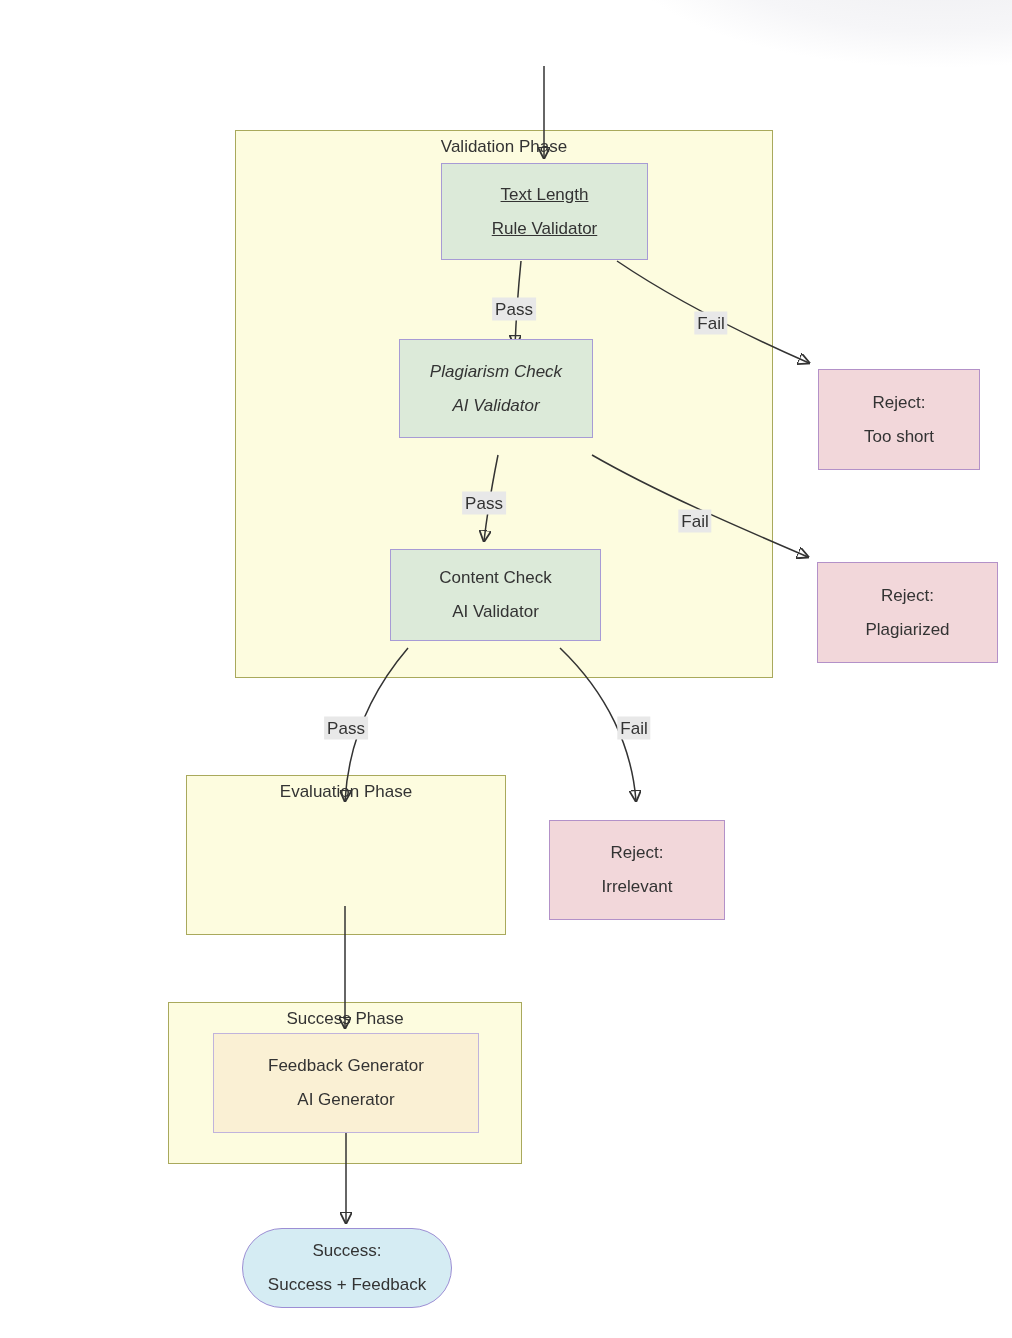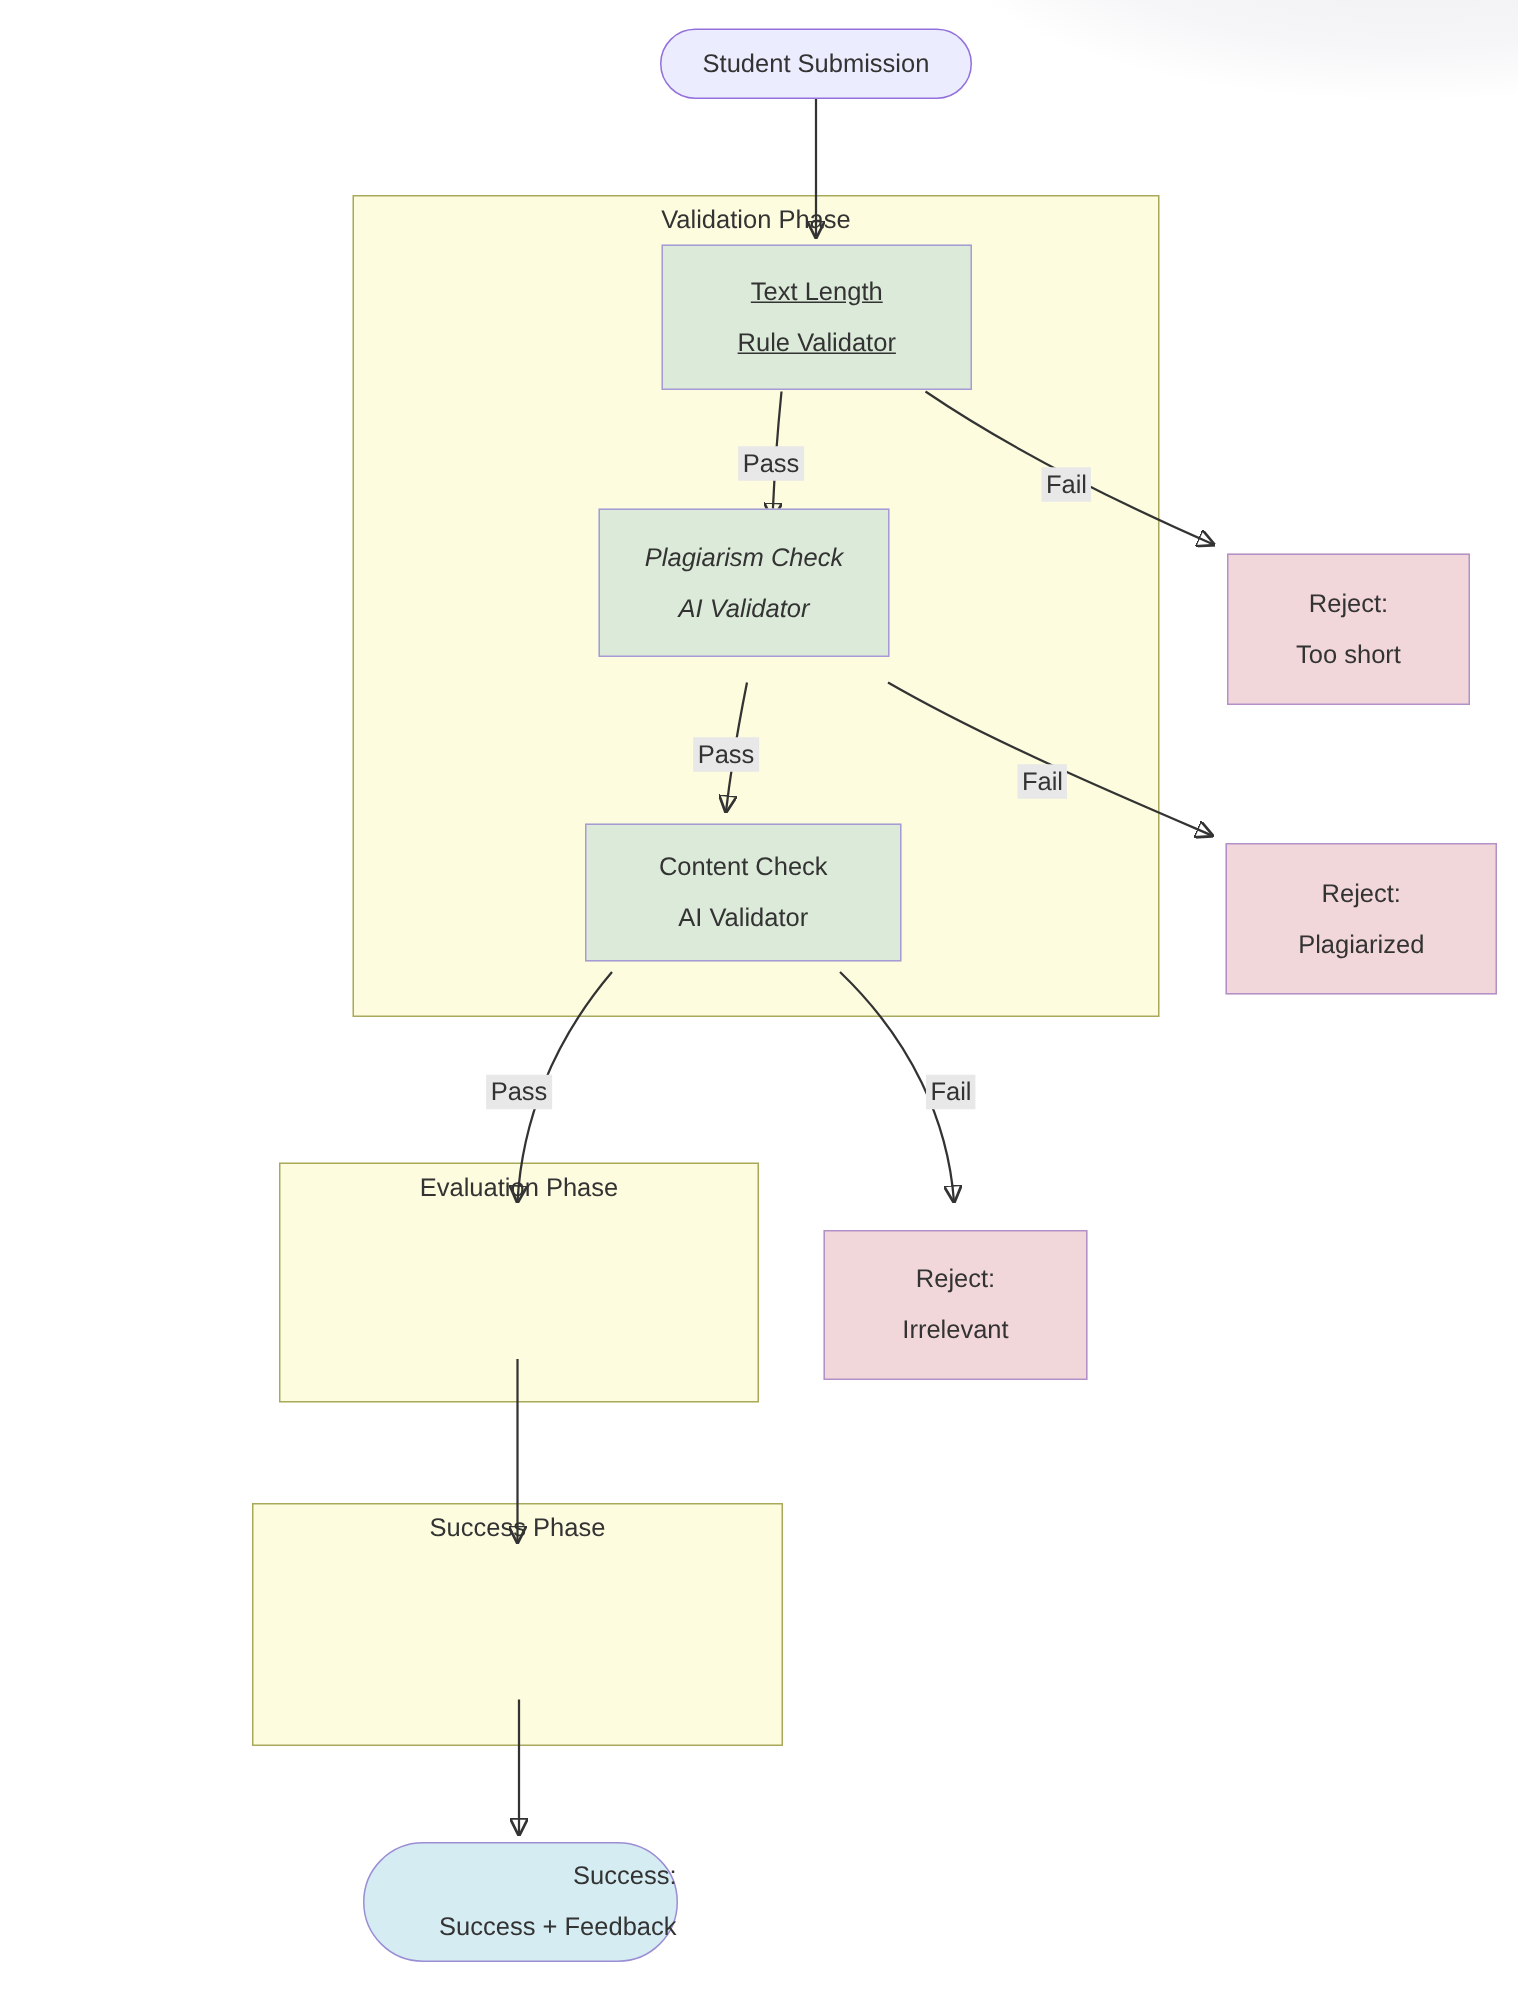--- a/index.html
+++ b/index.html
@@ -105,23 +105,20 @@
     <path d="M346,1133 L346,1223" marker-end="url(#arrow)"></path>
   </svg>
 
   <span class="edge-label" style="left:514px;top:309px;">Pass</span>
   <span class="edge-label" style="left:711px;top:323px;">Fail</span>
   <span class="edge-label" style="left:484px;top:503px;">Pass</span>
   <span class="edge-label" style="left:695px;top:521px;">Fail</span>
   <span class="edge-label" style="left:346px;top:728px;">Pass</span>
   <span class="edge-label" style="left:634px;top:728px;">Fail</span>
 
-  <div class="node stadium-start" style="left:440px;top:19px;width:208px;height:47px;">
-    <div class="nline">Student Submission</div>
-  </div>
 
   <div class="node validator" style="left:441px;top:163px;width:207px;height:97px;text-decoration:underline;">
     <div class="nline">Text Length</div>
     <div class="nline">Rule Validator</div>
   </div>
 
   <div class="node validator" style="left:399px;top:339px;width:194px;height:99px;font-style:italic;">
     <div class="nline">Plagiarism Check</div>
     <div class="nline">AI Validator</div>
   </div>
@@ -140,19 +137,23 @@
     <div class="nline">Reject:</div>
     <div class="nline">Plagiarized</div>
   </div>
 
   <div class="node reject" style="left:549px;top:806px;width:176px;height:100px;">
     <div class="nline">Reject:</div>
     <div class="nline">Irrelevant</div>
   </div>
 
 
+  <div class="node generator" style="left:213px;top:1033px;width:266px;height:100px;">
+    <div class="nline">Feedback Generator</div>
+    <div class="nline">AI Generator</div>
+  </div>
 
-  <div class="node stadium-end" style="left:242px;top:1228px;width:210px;height:80px;align-items:flex-end;">
+  <div class="node stadium-end" style="left:242px;top:1228px;width:210px;height:80px;">
     <div class="nline">Success:</div>
     <div class="nline">Success + Feedback</div>
   </div>
 
 </div>
 
 </body></html>

